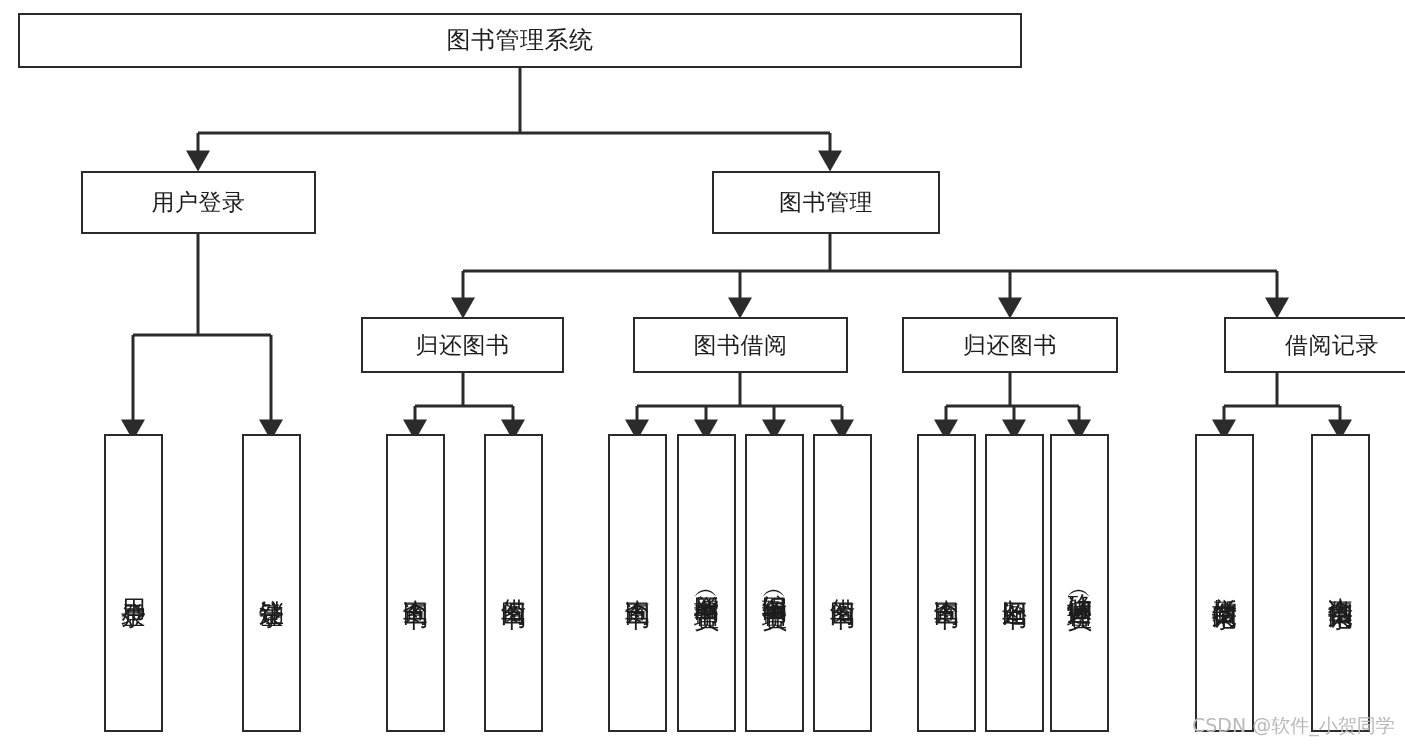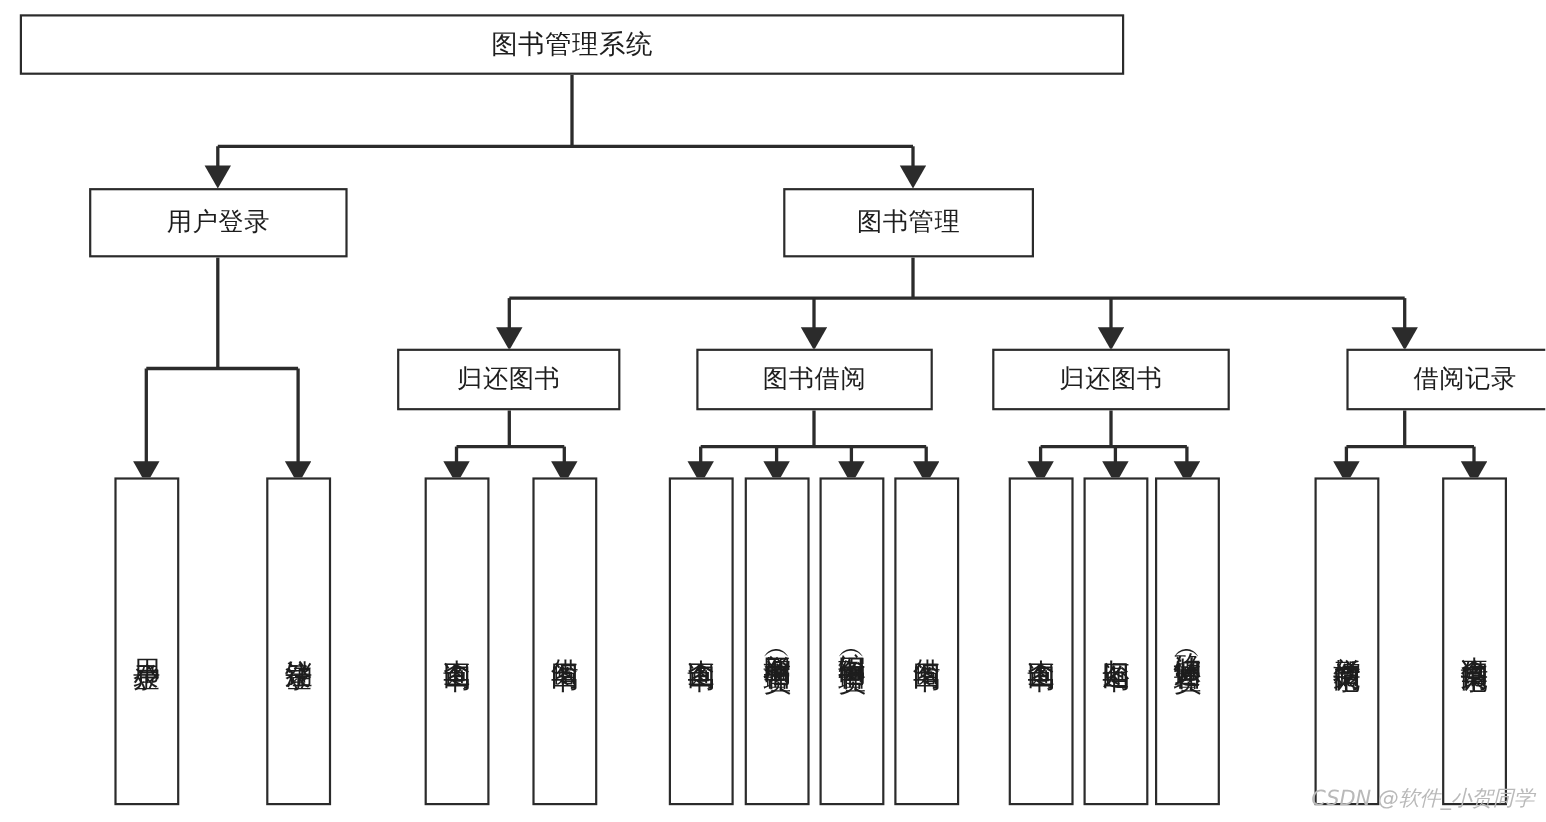--- a/index.html
+++ b/index.html
@@ -62,21 +62,20 @@
     line-height: 1.0;
     letter-spacing: 2px;
     white-space: nowrap;
   }
   .watermark {
     position: absolute;
     font-size: 19px;
     color: #b9b9b9;
     white-space: nowrap;
     font-family: "DejaVu Sans", "Liberation Sans", sans-serif;
-    font-style: italic;
   }
 </style>
 </head>
 <body>
 
 <div id="canvas">
 
   <svg class="connectors" viewBox="0 0 1405 747" xmlns="http://www.w3.org/2000/svg">
     <defs>
       <marker id="arrow" markerWidth="10" markerHeight="10" refX="3.2" refY="4" orient="auto" markerUnits="strokeWidth">

